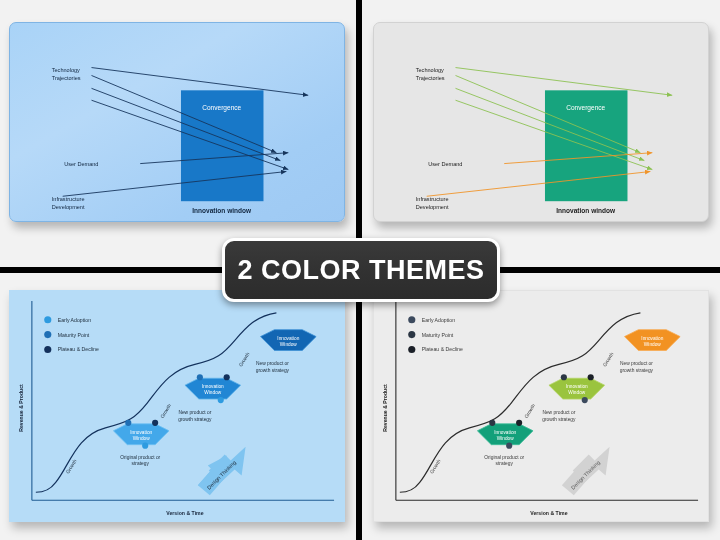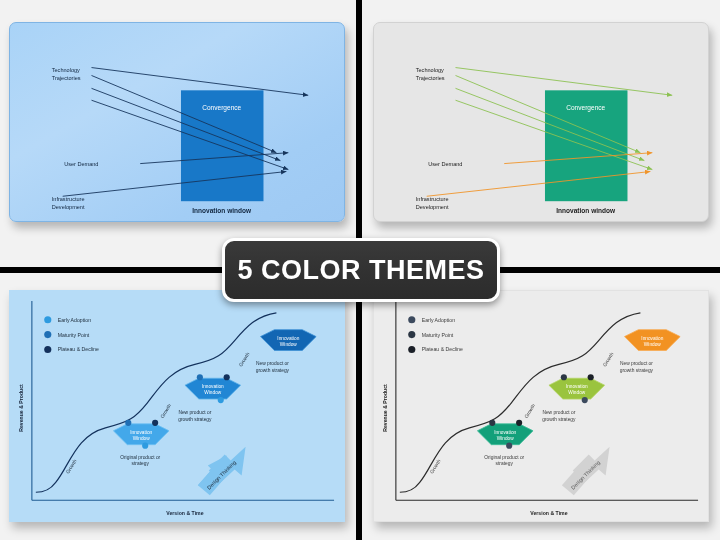--- a/index.html
+++ b/index.html
@@ -258,16 +258,16 @@
 
       <text transform="translate(13,118) rotate(-90)" font-size="5.2" font-weight="bold" fill="#1d1d1d" text-anchor="middle" font-family="Liberation Sans, sans-serif">Revenue &amp; Product</text>
       <text x="176" y="226" font-size="5.2" font-weight="bold" fill="#1d1d1d" text-anchor="middle" font-family="Liberation Sans, sans-serif">Version &amp; Time</text>
     </svg>
   </div>
 
   <div class="divider-h"></div>
   <div class="divider-v"></div>
 
   <div class="banner">
-    <span class="banner-text">5 COLOR THEMES</span>
+    <span class="banner-text">2 COLOR THEMES</span>
   </div>
 
 </div>
 
 </body></html>

